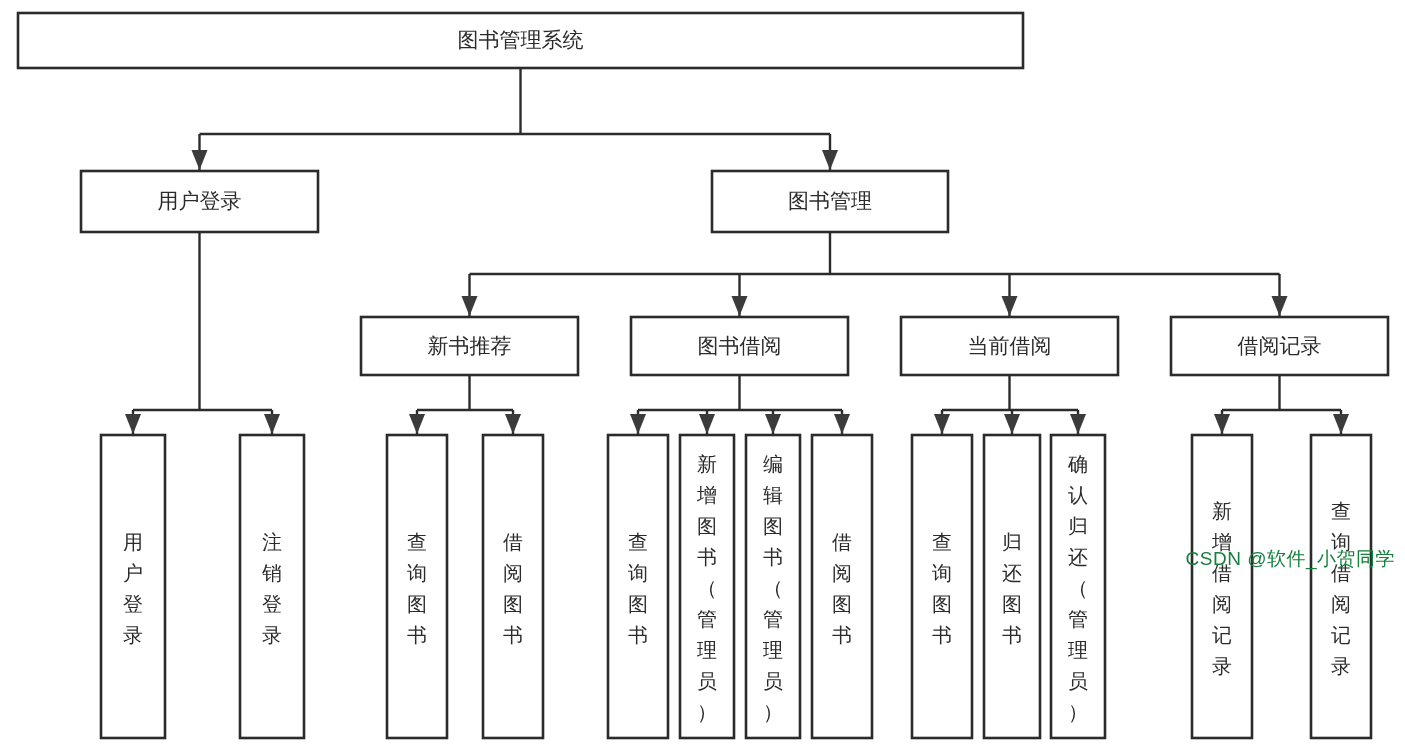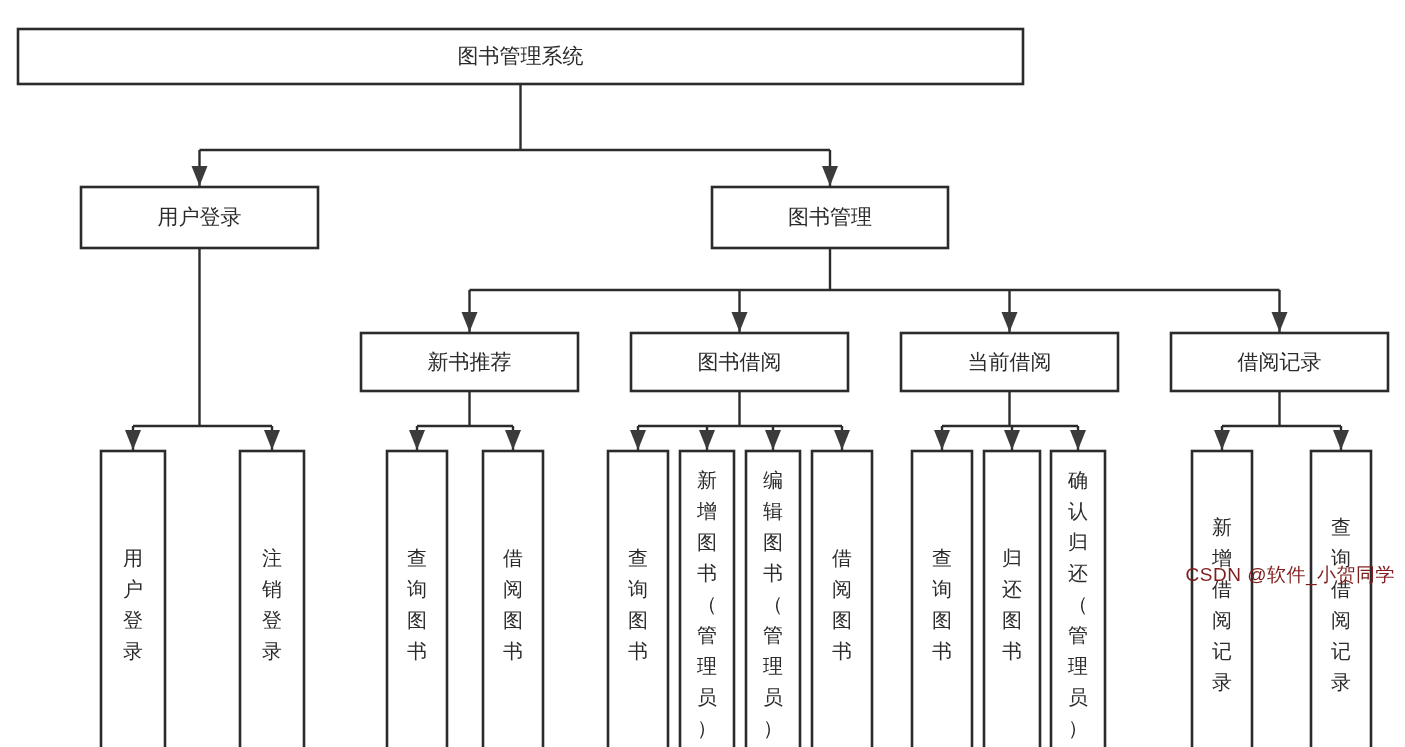--- a/index.html
+++ b/index.html
@@ -11,21 +11,20 @@
     width: 1405px;
     height: 747px;
     font-family: "Liberation Sans", "DejaVu Sans", sans-serif;
     overflow: hidden;
     position: relative;
   }
   #diagram-root {
     position: relative;
     width: 1405px;
     height: 578px;
-    margin-top: 16px;
   }
   svg.flow {
     position: absolute;
     top: 0;
     left: 0;
     width: 1405px;
     height: 747px;
   }
   .box-rect {
     fill: #ffffff;
@@ -57,21 +56,21 @@
     fill: #2b2b2b;
     text-anchor: middle;
     white-space: pre;
   }
   .watermark {
     position: absolute;
     right: 10px;
     bottom: 6px;
     font-family: "Liberation Sans", "DejaVu Sans", sans-serif;
     font-size: 19px;
-    color: #7f1d1d;
+    color: #15803d;
     letter-spacing: 0.5px;
     user-select: none;
     pointer-events: none;
     white-space: nowrap;
   }
 </style>
 </head>
 <body>
 
 <div id="diagram-root">

